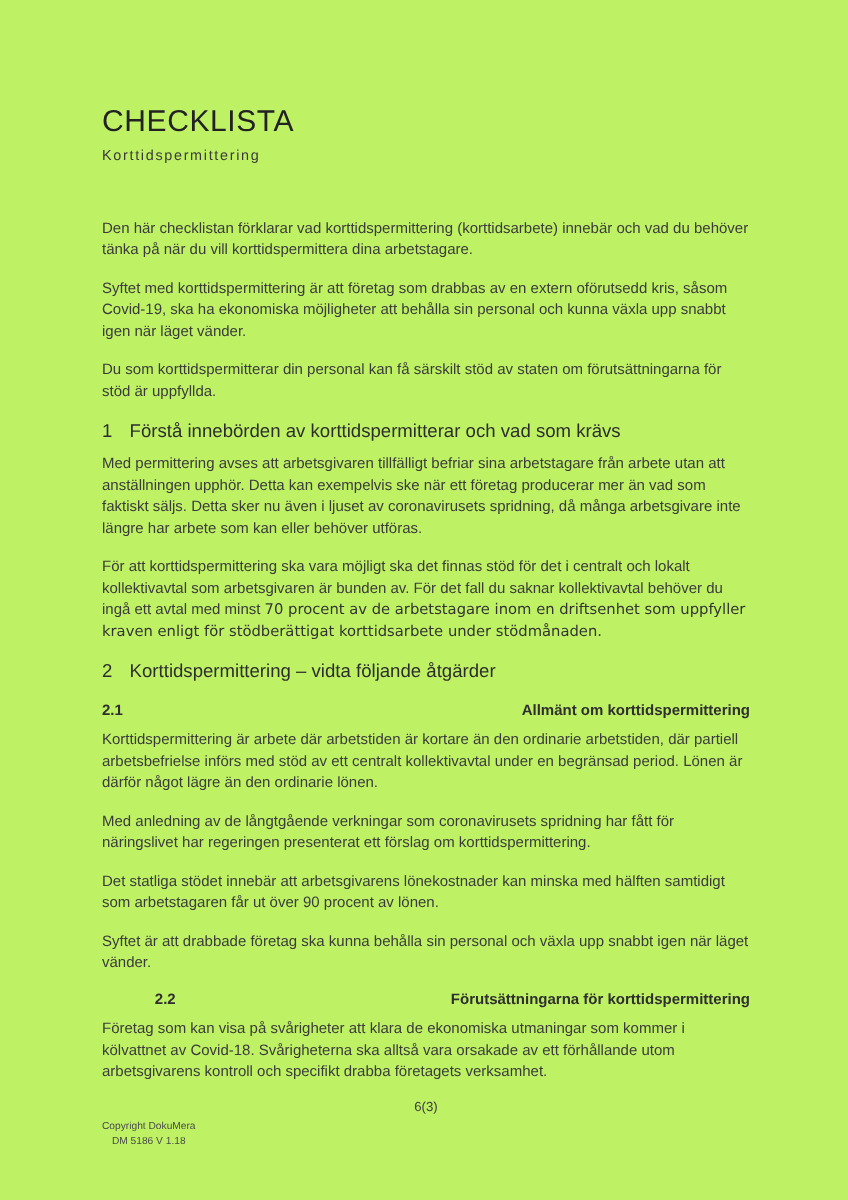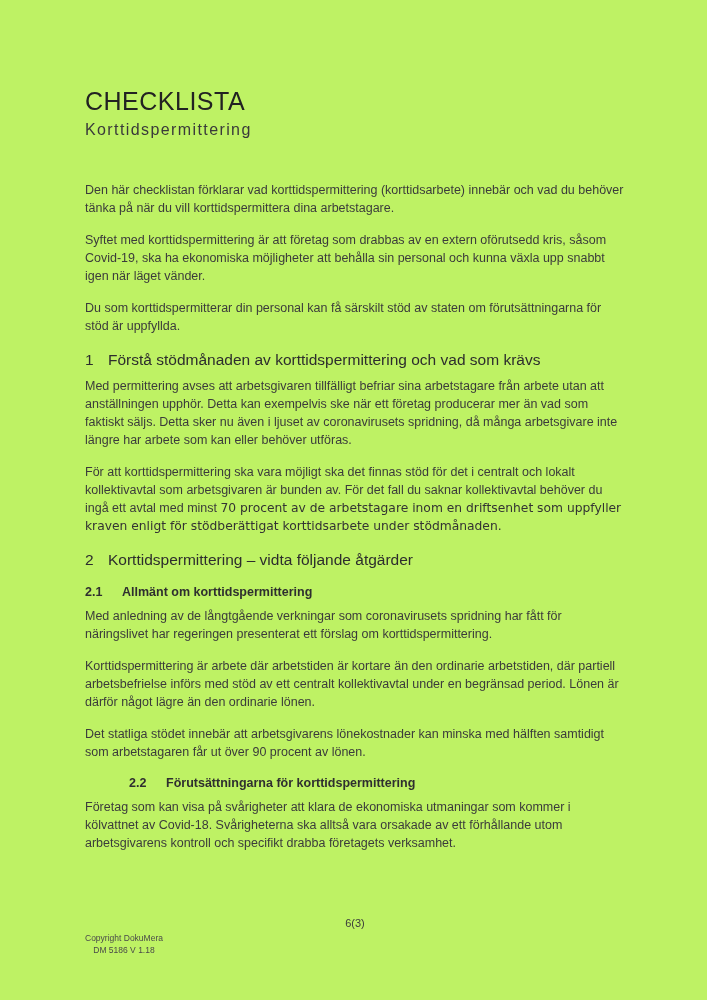--- a/index.html
+++ b/index.html
@@ -25,21 +25,21 @@
   .doc-title {
     margin: 86px 0 6px 0;
     font-size: 25px;
     line-height: 30px;
     font-weight: 400;
     letter-spacing: 0.5px;
     color: #222222;
   }
   .doc-subtitle {
     margin: 0 0 44px 0;
-    font-size: 16px;
+    font-size: 12px;
     line-height: 15px;
     letter-spacing: 1.4px;
     color: #3a3a3a;
   }
   p.body {
     margin: 0 0 14px 0;
     font-size: 12.5px;
     line-height: 18px;
     color: #3b3b3b;
     text-align: left;
@@ -63,20 +63,21 @@
   .h-section .num {
     flex: 0 0 23px;
   }
   .h-sub {
     display: flex;
     margin: 0 0 6px 0;
     font-size: 12.5px;
     line-height: 17px;
     font-weight: 700;
     color: #2f2f2f;
+    justify-content: space-between;
   }
   .h-sub.second {
     margin-top: 7px;
     margin-left: 44px;
   }
   .h-sub .num {
     flex: 0 0 37px;
     font-weight: 700;
   }
   .page-number {
@@ -106,37 +107,38 @@
 
     <div class="doc-title">CHECKLISTA</div>
     <div class="doc-subtitle">Korttidspermittering</div>
 
     <p class="body">Den här checklistan förklarar vad korttidspermittering (korttidsarbete) innebär och vad du behöver tänka på när du vill korttidspermittera dina arbetstagare.</p>
     <p class="body">Syftet med korttidspermittering är att företag som drabbas av en extern oförutsedd kris, såsom Covid-19, ska ha ekonomiska möjligheter att behålla sin personal och kunna växla upp snabbt igen när läget vänder.</p>
     <p class="body">Du som korttidspermitterar din personal kan få särskilt stöd av staten om förutsättningarna för stöd är uppfyllda.</p>
 
     <div class="h-section">
       <span class="num">1</span>
-      <span>Förstå stödmånaden av korttidspermittering och vad som krävs</span>
+      <span>Förstå innebörden av korttidspermitterar och vad som krävs</span>
     </div>
     <p class="body">Med permittering avses att arbetsgivaren tillfälligt befriar sina arbetstagare från arbete utan att anställningen upphör. Detta kan exempelvis ske när ett företag producerar mer än vad som faktiskt säljs. Detta sker nu även i ljuset av coronavirusets spridning, då många arbetsgivare inte längre har arbete som kan eller behöver utföras.</p>
     <p class="body"><span>För att korttidspermittering ska vara möjligt ska det finnas stöd för det i centralt och lokalt kollektivavtal som arbetsgivaren är bunden av. För det fall du saknar kollektivavtal behöver du ingå ett avtal med minst </span><span class="inserted-text">70 procent av de arbetstagare inom en driftsenhet som uppfyller kraven enligt för stödberättigat korttidsarbete under stödmånaden.</span></p>
 
     <div class="h-section second">
       <span class="num">2</span>
       <span>Korttidspermittering – vidta följande åtgärder</span>
     </div>
 
     <div class="h-sub">
       <span class="num">2.1</span>
       <span>Allmänt om korttidspermittering</span>
     </div>
+    <p class="body">Korttidspermittering är arbete där arbetstiden är kortare än den ordinarie arbetstiden, där partiell arbetsbefrielse införs med stöd av ett centralt kollektivavtal under en begränsad period. Lönen är därför något lägre än den ordinarie lönen.</p>
     <p class="body">Med anledning av de långtgående verkningar som coronavirusets spridning har fått för näringslivet har regeringen presenterat ett förslag om korttidspermittering.</p>
-    <p class="body">Korttidspermittering är arbete där arbetstiden är kortare än den ordinarie arbetstiden, där partiell arbetsbefrielse införs med stöd av ett centralt kollektivavtal under en begränsad period. Lönen är därför något lägre än den ordinarie lönen.</p>
     <p class="body">Det statliga stödet innebär att arbetsgivarens lönekostnader kan minska med hälften samtidigt som arbetstagaren får ut över 90 procent av lönen.</p>
+    <p class="body">Syftet är att drabbade företag ska kunna behålla sin personal och växla upp snabbt igen när läget vänder.</p>
 
     <div class="h-sub second">
       <span class="num">2.2</span>
       <span>Förutsättningarna för korttidspermittering</span>
     </div>
     <p class="body">Företag som kan visa på svårigheter att klara de ekonomiska utmaningar som kommer i kölvattnet av Covid-18. Svårigheterna ska alltså vara orsakade av ett förhållande utom arbetsgivarens kontroll och specifikt drabba företagets verksamhet.</p>
 
   </div>
 
   <div class="page-number">6(3)</div>

